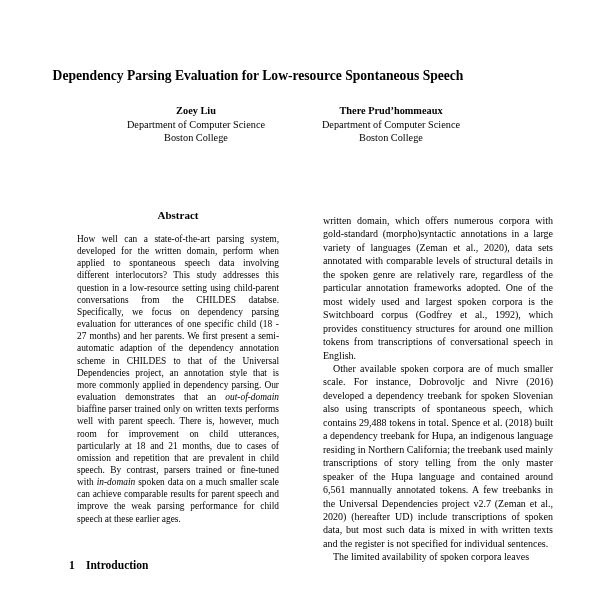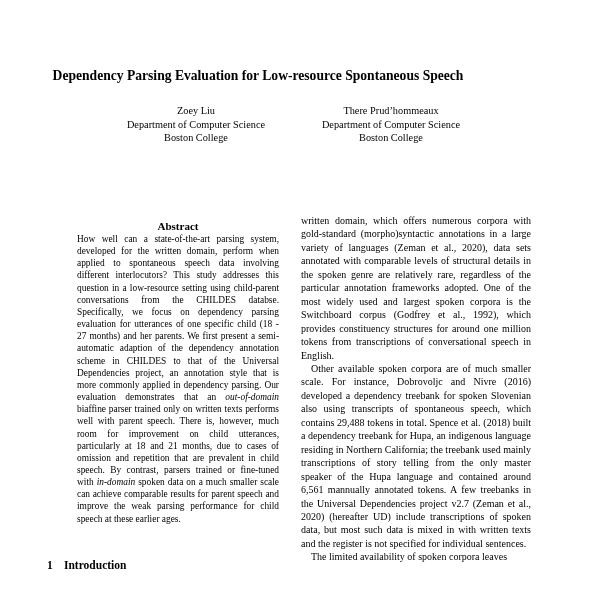--- a/index.html
+++ b/index.html
@@ -14,47 +14,47 @@
   .paper-title {
     position:absolute; top:58px; left:0; width:516px;
     text-align:center; font-weight:bold; font-size:13.6px; line-height:17px;
   }
   .author-block {
     position:absolute; top:104px; width:220px;
     text-align:center; font-size:10.3px; line-height:13.5px;
   }
   .author-0 { left:86px; }
   .author-1 { left:281px; }
-  .author-name { font-weight:normal;text-align:center; }
+  .author-name { font-weight:bold;text-align:center; }
   .author-email {
     font-family:"Liberation Mono", monospace;
     font-size:9.3px; color:#3d3d3d; letter-spacing:0.2px;
   }
   .abstract-heading {
-    position:absolute; left:77px; top:220px; width:202px;
+    position:absolute; left:77px; top:209px; width:202px;
     text-align:center; font-weight:bold; font-size:11px;
   }
   .abstract-text {
     position:absolute; left:77px; top:233px; width:202px;
     margin:0; font-size:9.4px; line-height:12.15px;
     text-align:justify; max-height:324px; overflow:hidden;
   }
   .abstract-text em { }
   .section-heading {
-    position:absolute; left:47px; top:559px;
+    position:absolute; left:69px; top:559px;
     font-weight:bold; font-size:11.5px;
   }
   .section-number { display:inline-block; min-width:17px; }
   .left-body-line {
     position:absolute; left:63px; top:610px; width:236px;
     margin:0; font-size:10px; line-height:13.45px;
     height:14px; overflow:hidden; text-align:left; white-space:nowrap;
   }
   .right-column {
-    position:absolute; left:301px; top:214px; width:230px;
+    position:absolute; left:323px; top:214px; width:230px;
     height:386px; overflow:hidden;
     font-size:10px; line-height:13.45px; text-align:justify;
   }
   .right-column p { margin:0; }
   .right-column p.indented { text-indent:10px; }
 </style>
 </head>
 <body>
 
 <h1 class="paper-title">Dependency Parsing Evaluation for Low-resource Spontaneous Speech</h1>

